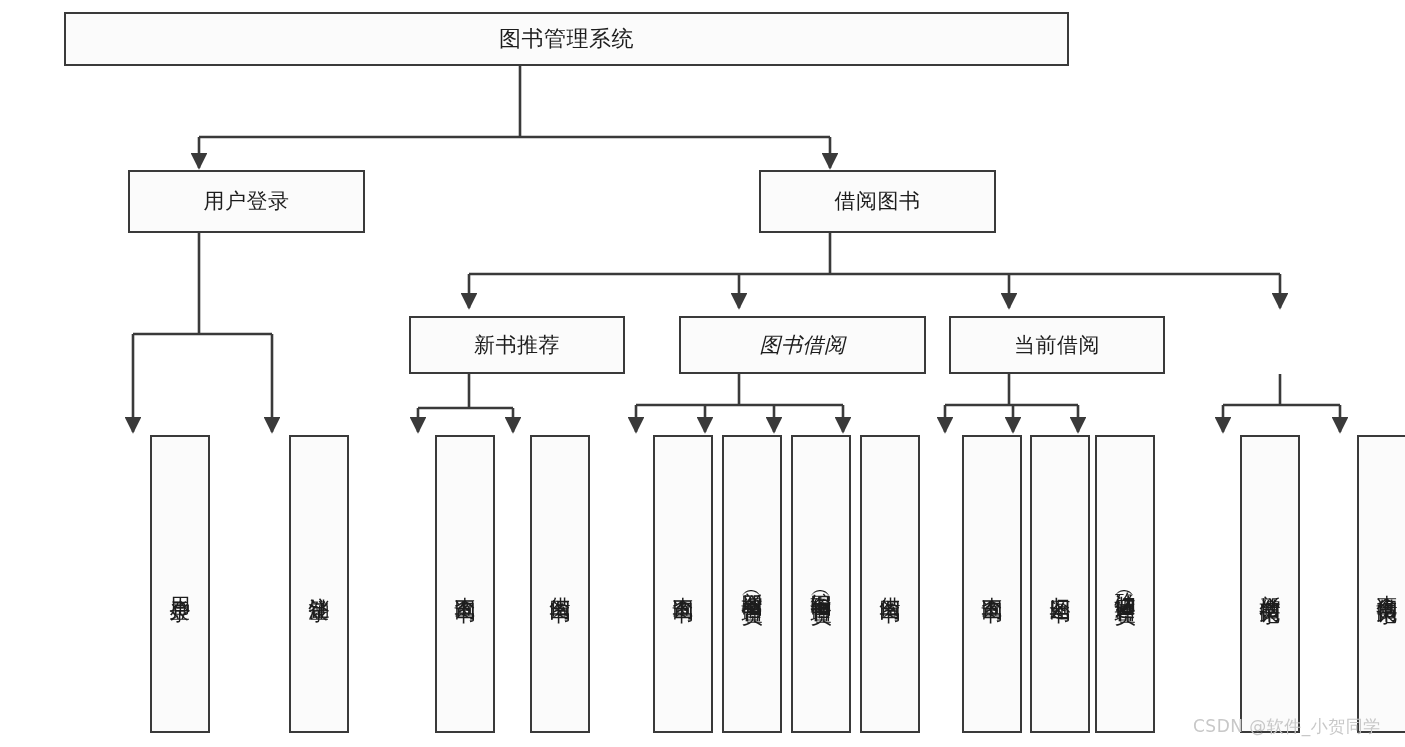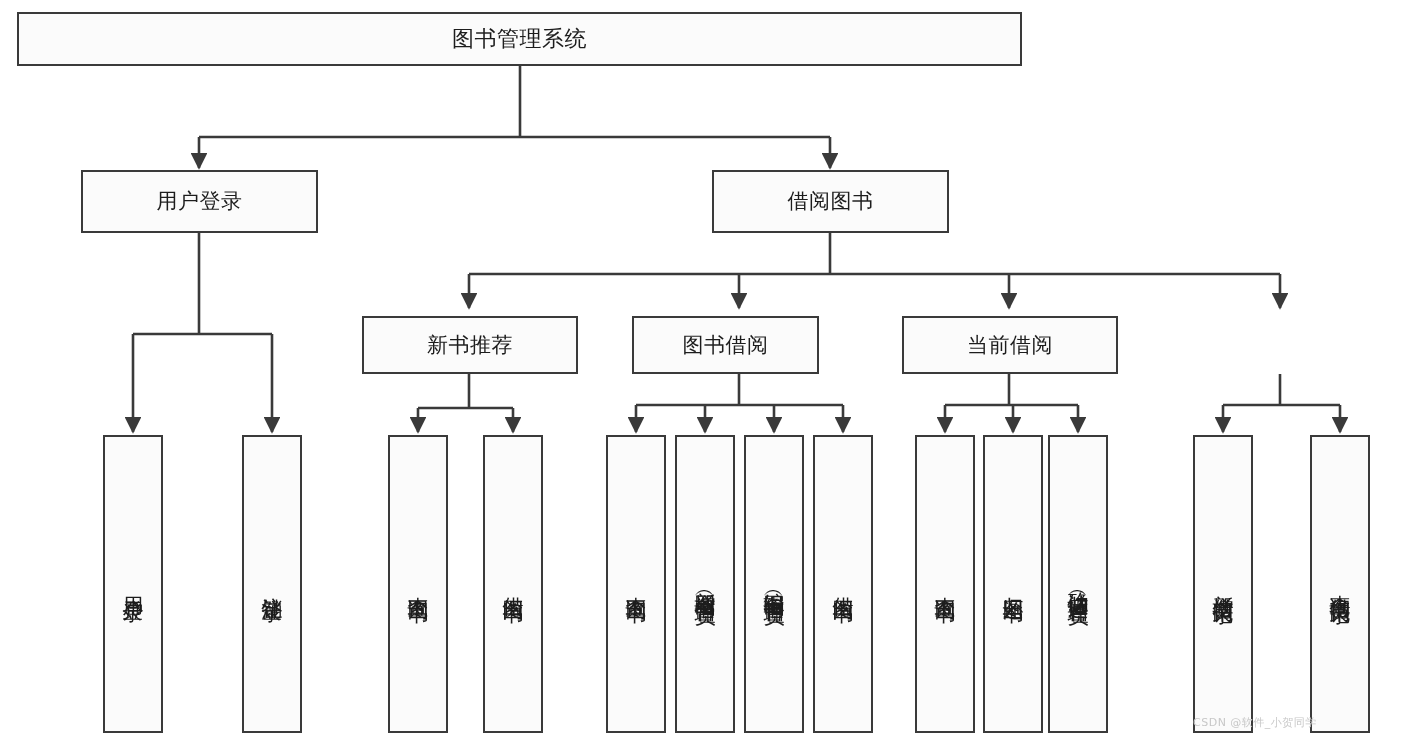--- a/index.html
+++ b/index.html
@@ -29,20 +29,21 @@
   .node {
     position: absolute;
     box-sizing: border-box;
     background: #fbfbfb;
     border: 2.2px solid #3a3a3a;
     display: flex;
     align-items: center;
     justify-content: center;
     color: #1d1d1d;
     z-index: 2;
+    margin-left: 47px;
   }
   .node .label {
     display: block;
     text-align: center;
     line-height: 1.18;
   }
   
   .node.horiz .label {
     writing-mode: horizontal-tb;
     font-size: 21px;
@@ -62,21 +63,21 @@
     text-orientation: upright;
     font-size: 21px;
     line-height: 1.05;
     letter-spacing: 2px;
     white-space: nowrap;
     max-height: 100%;
   }
   .watermark {
     position: absolute;
     color: #c8c8c8;
-    font-size: 11px;
+    font-size: 17px;
     letter-spacing: 0.5px;
     white-space: nowrap;
     z-index: 3;
   }
 </style>
 </head>
 <body>
 
 <div id="canvas">
 
@@ -140,21 +141,21 @@
   <div class="node horiz" style="left:81px; top:170px; width:237px; height:63px;">
     <span class="label">用户登录</span>
   </div>
   <div class="node horiz" style="left:712px; top:170px; width:237px; height:63px;">
     <span class="label">借阅图书</span>
   </div>
 
   <div class="node horiz" style="left:362px; top:316px; width:216px; height:58px;justify-content:center;">
     <span class="label">新书推荐</span>
   </div>
-  <div class="node horiz" style="left:632px; top:316px; width:187px; height:58px;">
+  <div class="node horiz" style="left:632px; top:316px; width:247px; height:58px;font-style:italic;">
     <span class="label">图书借阅</span>
   </div>
   <div class="node horiz" style="left:902px; top:316px; width:216px; height:58px;justify-content:center;">
     <span class="label">当前借阅</span>
   </div>
 
   <div class="node vert" style="left:103px; top:435px; width:60px; height:298px;">
     <span class="label">用户登录</span>
   </div>
   <div class="node vert" style="left:242px; top:435px; width:60px; height:298px;">

